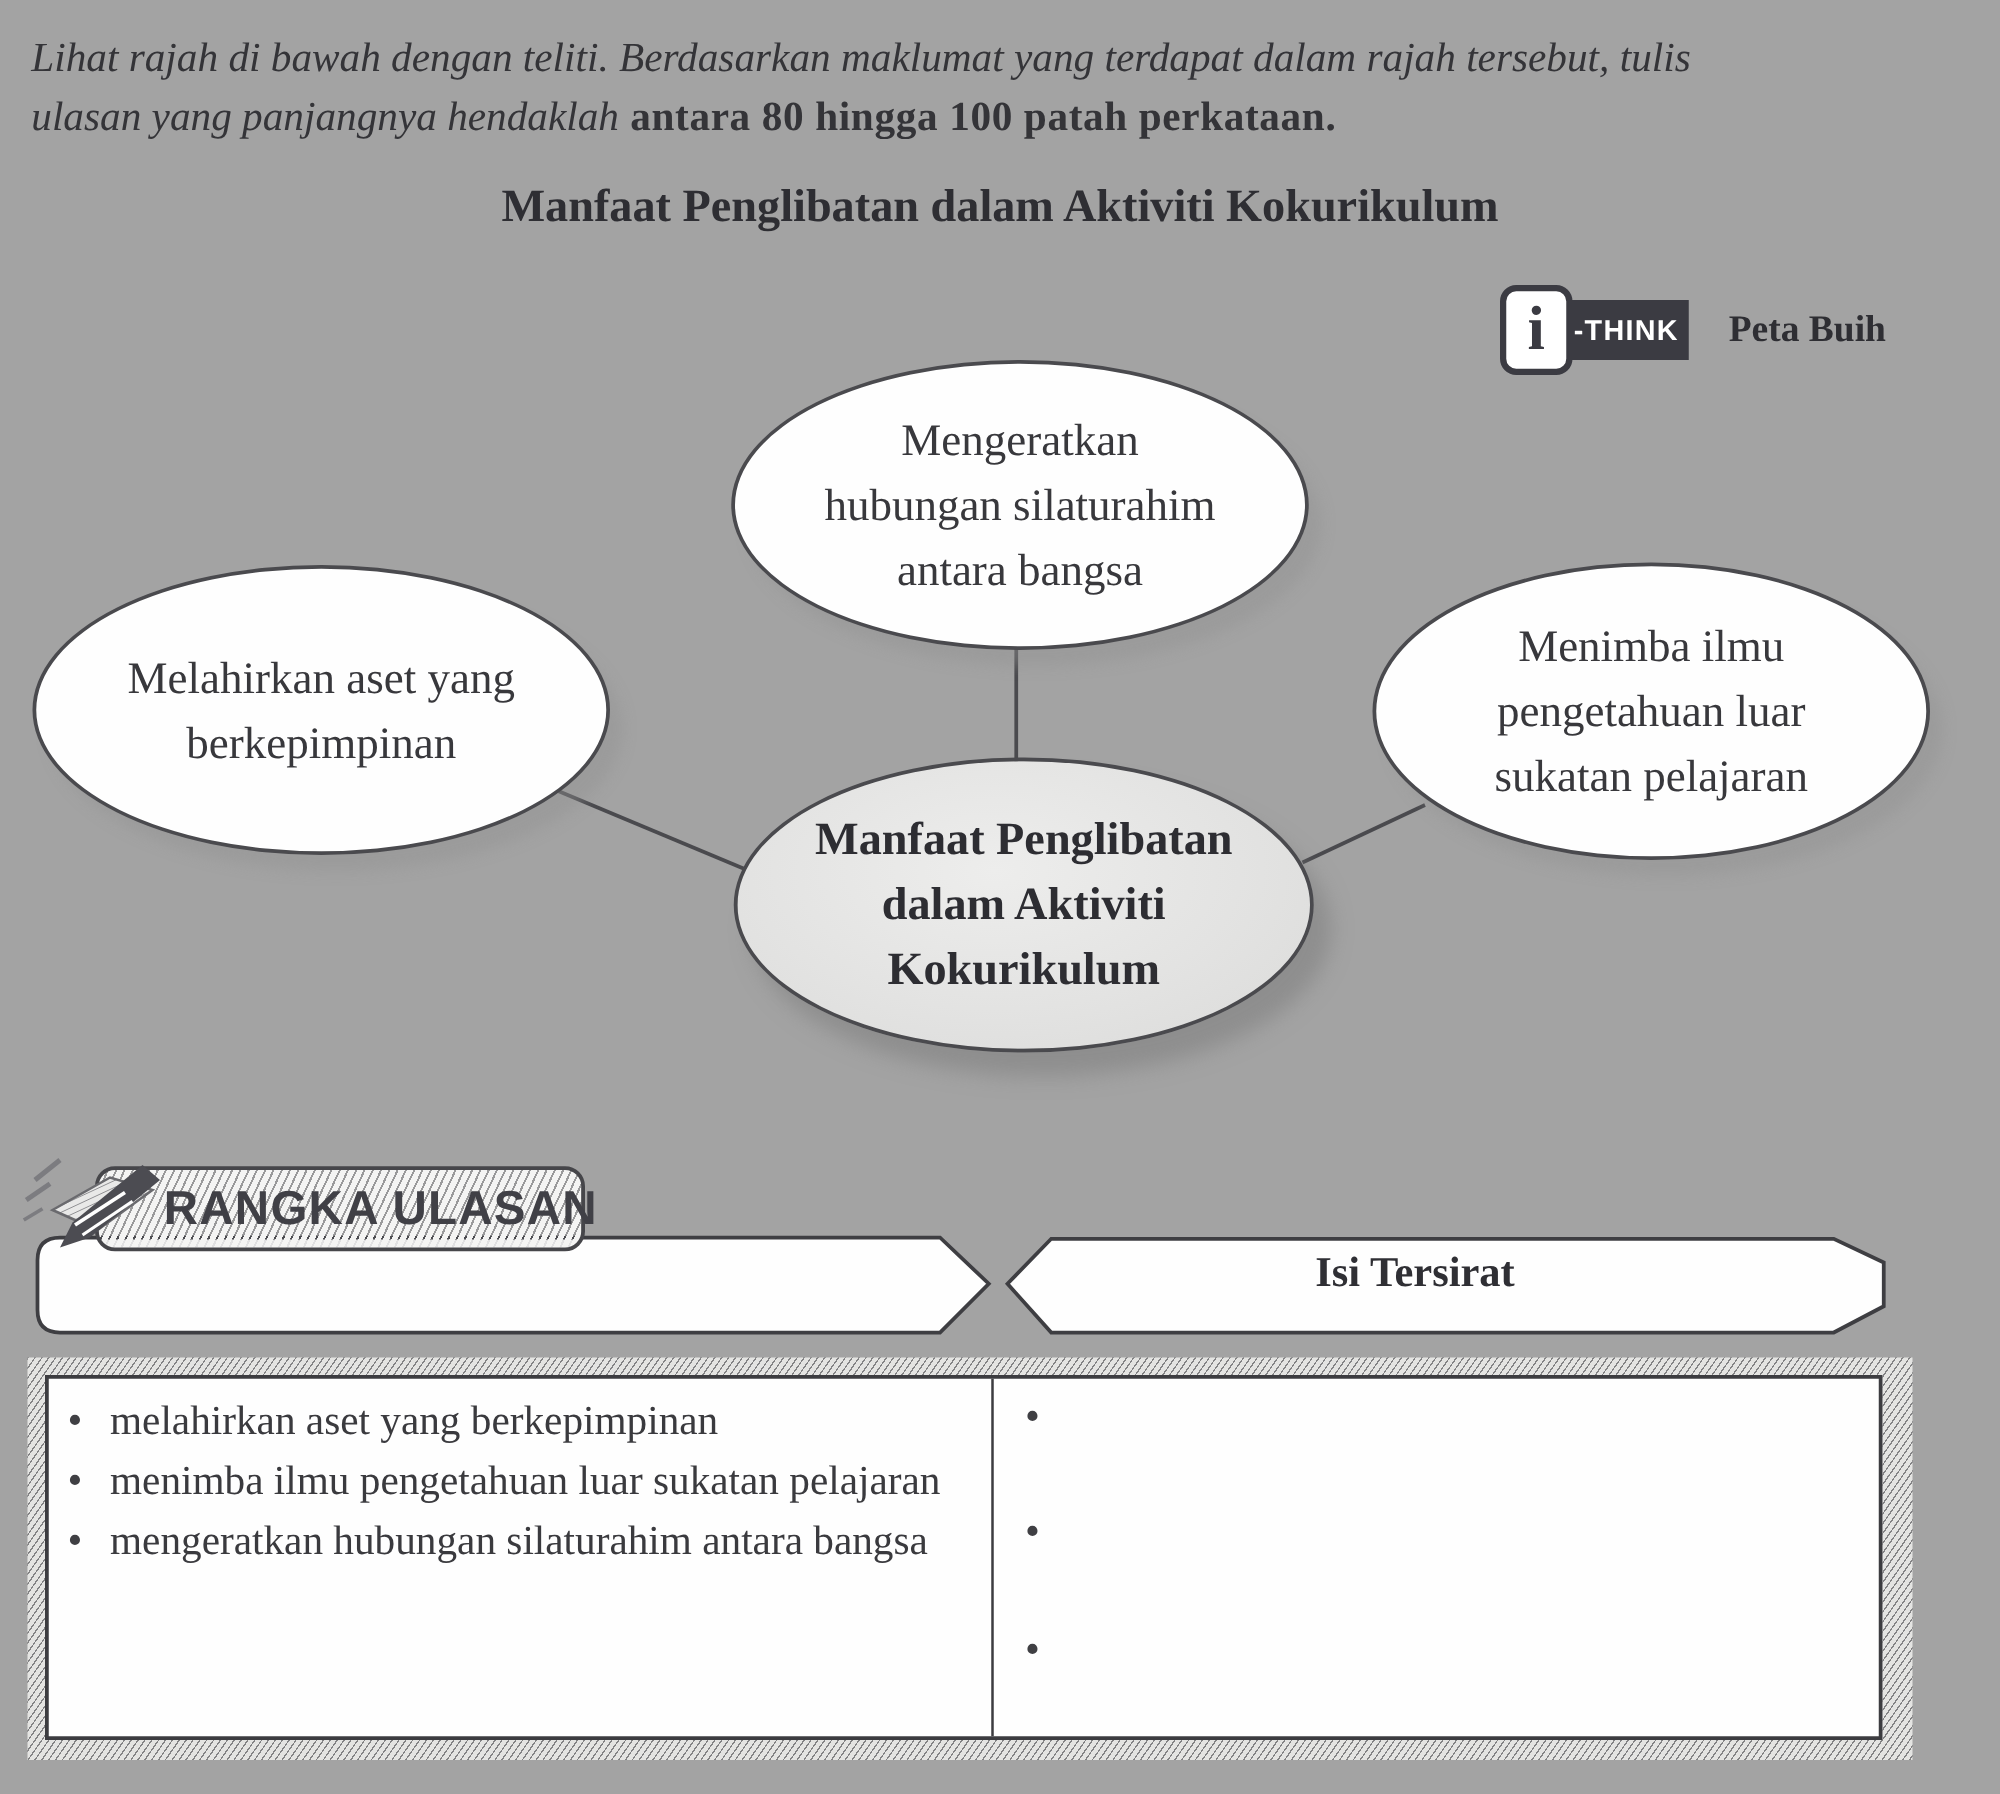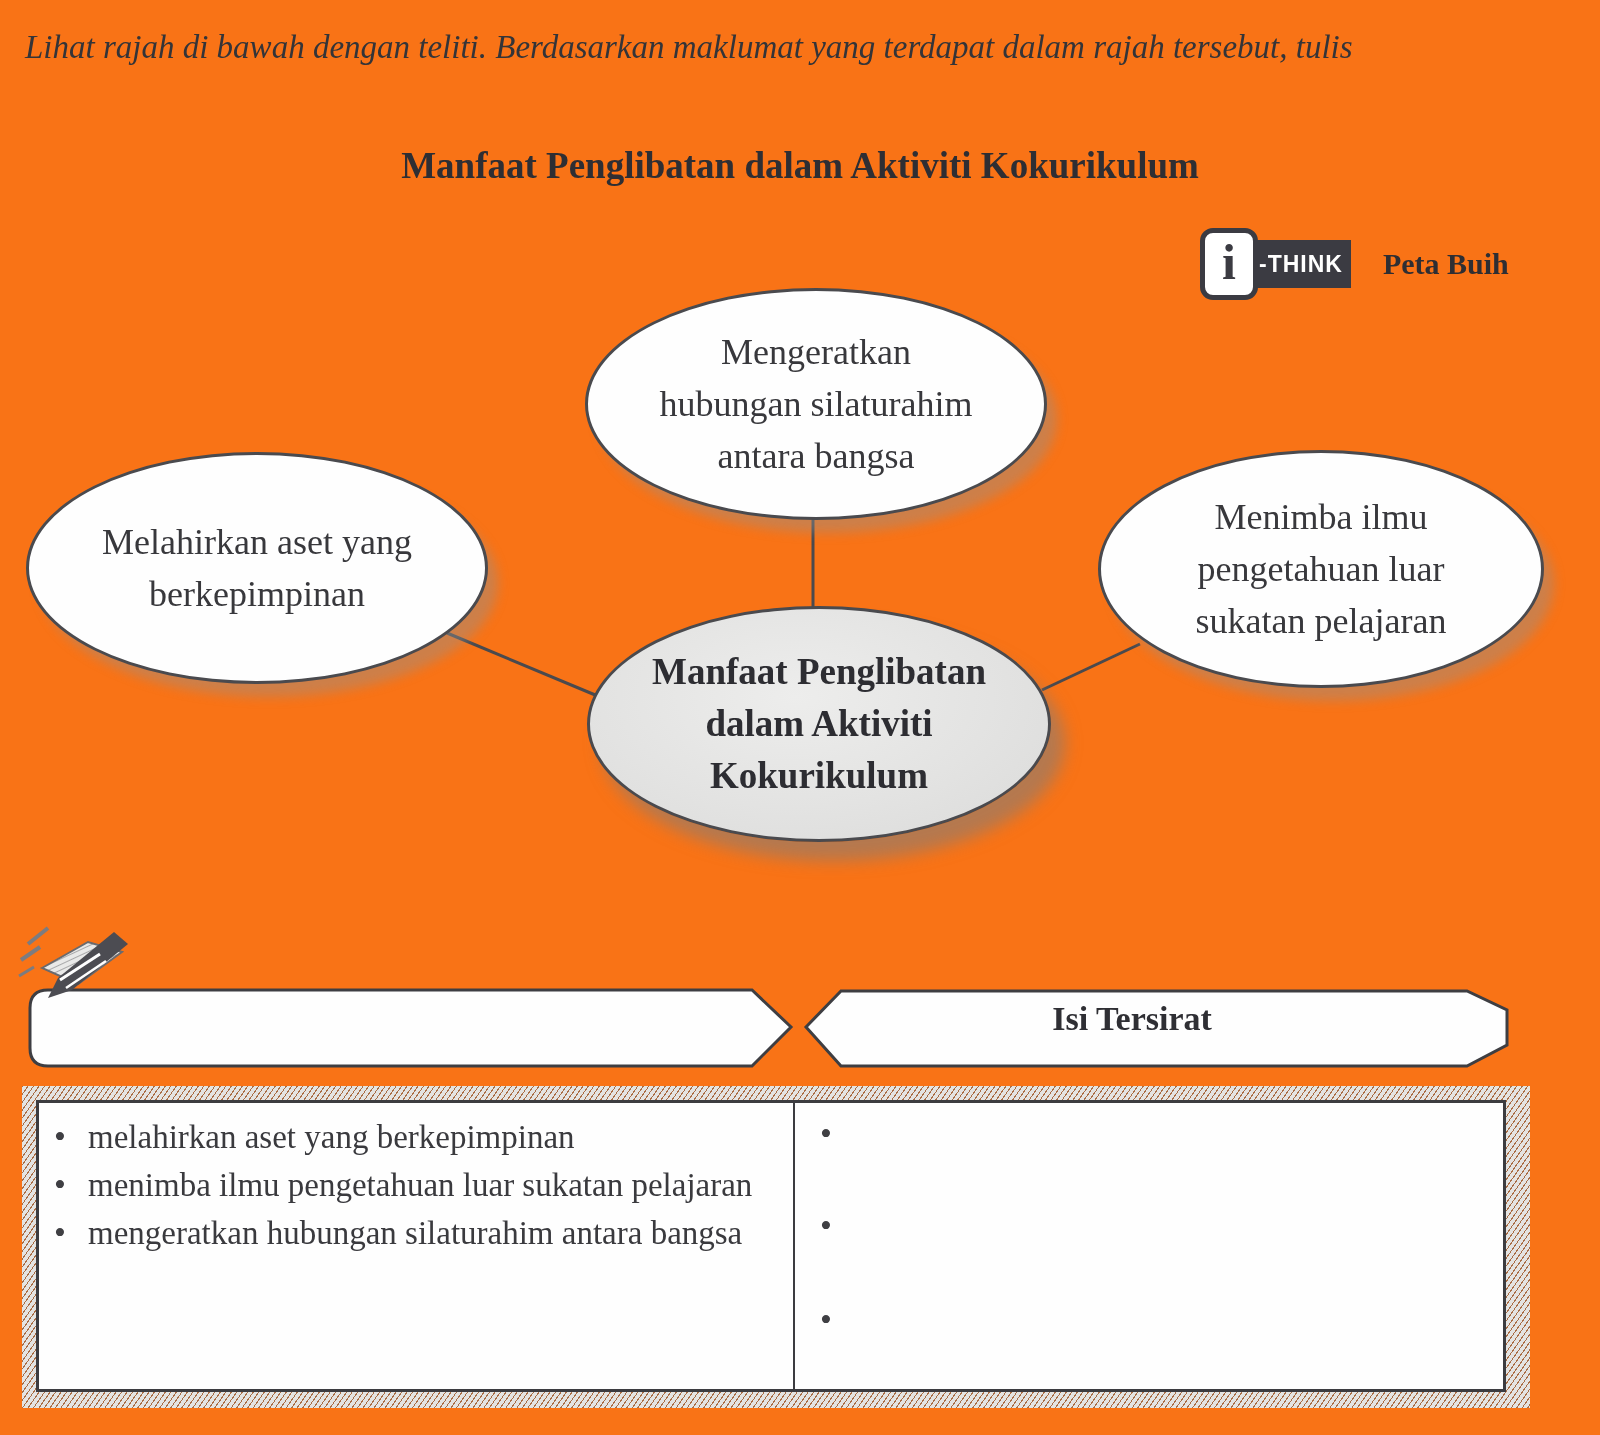--- a/index.html
+++ b/index.html
@@ -1,16 +1,16 @@
 <!DOCTYPE html>
 <html><head>
 <meta charset="utf-8">
 <style>
   html,body{margin:0;padding:0;background:#ffffff;}
-  .page{position:relative;width:1600px;height:1435px;background:#f97316;overflow:hidden;
+  .page{position:relative;width:1600px;height:1435px;background:#a3a3a3;overflow:hidden;
         font-family:"Liberation Serif", serif;color:#343438;text-decoration:underline;}
 
   
   .instructions{position:absolute;left:25px;top:24px;width:1525px;font-size:33px;line-height:47px;}
   .instr-italic{font-style:italic;}
   .instr-bold{font-style:normal;font-weight:bold;margin-left:9px;letter-spacing:.5px;}
 
   .doc-title{position:absolute;left:0;top:144px;width:1600px;margin:0;text-align:center;
              font-size:37px;font-weight:bold;color:#2e2e33;}
 
@@ -72,20 +72,23 @@
   .empty-pt:nth-of-type(2){top:110px;}
   .empty-pt:nth-of-type(3){top:204px;}
 </style>
 </head>
 <body>
 
 <div class="page">
 
   <div class="instructions">
     <div class="instr-italic">Lihat rajah di bawah dengan teliti. Berdasarkan maklumat yang terdapat dalam rajah tersebut, tulis</div>
+    <div>
+      <span class="instr-italic">ulasan yang panjangnya hendaklah</span><span class="instr-bold">antara 80 hingga 100 patah perkataan.</span>
+    </div>
   </div>
 
   <h1 class="doc-title">Manfaat Penglibatan dalam Aktiviti Kokurikulum</h1>
 
   <svg class="overlay" viewBox="0 0 1600 1435">
     <line x1="813" y1="516" x2="813" y2="612" stroke="#4a4a4e" stroke-width="3"></line>
     <line x1="447" y1="633" x2="600" y2="697" stroke="#4a4a4e" stroke-width="3"></line>
     <line x1="1042" y1="690" x2="1140" y2="644" stroke="#4a4a4e" stroke-width="3"></line>
     <path d="M 48 990 H 752 L 791 1027 L 752 1066 H 48 Q 30 1066 30 1048 V 1008 Q 30 990 48 990 Z" fill="#fefefe" stroke="#3e3e42" stroke-width="3"></path>
     <path d="M 806 1027 L 841 991 H 1467 L 1507 1010 V 1045 L 1467 1066 H 841 Z" fill="#fefefe" stroke="#3e3e42" stroke-width="3"></path>
@@ -112,20 +115,23 @@
   </div>
 
   <div class="ithink">
     <div class="i-box">
       <span class="i-glyph">i</span>
     </div>
     <div class="think-box">-THINK</div>
     <div class="peta-label">Peta Buih</div>
   </div>
 
+  <div class="banner">
+    <span class="banner-text">RANGKA ULASAN</span>
+  </div>
 
   <svg class="write-icon" width="118" height="102" viewBox="0 0 118 102">
     <defs>
       <pattern id="iconhatch" width="5" height="5" patternTransform="rotate(65)" patternUnits="userSpaceOnUse">
         <rect width="5" height="5" fill="#e9e9e8"></rect>
         <line x1="0" y1="0" x2="0" y2="5" stroke="#8d8d90" stroke-width="1.4"></line>
       </pattern>
     </defs>
     <path d="M14 30 L34 14" stroke="#7c7c80" stroke-width="4" fill="none"></path>
     <path d="M7 46 L26 33" stroke="#7c7c80" stroke-width="4" fill="none"></path>

